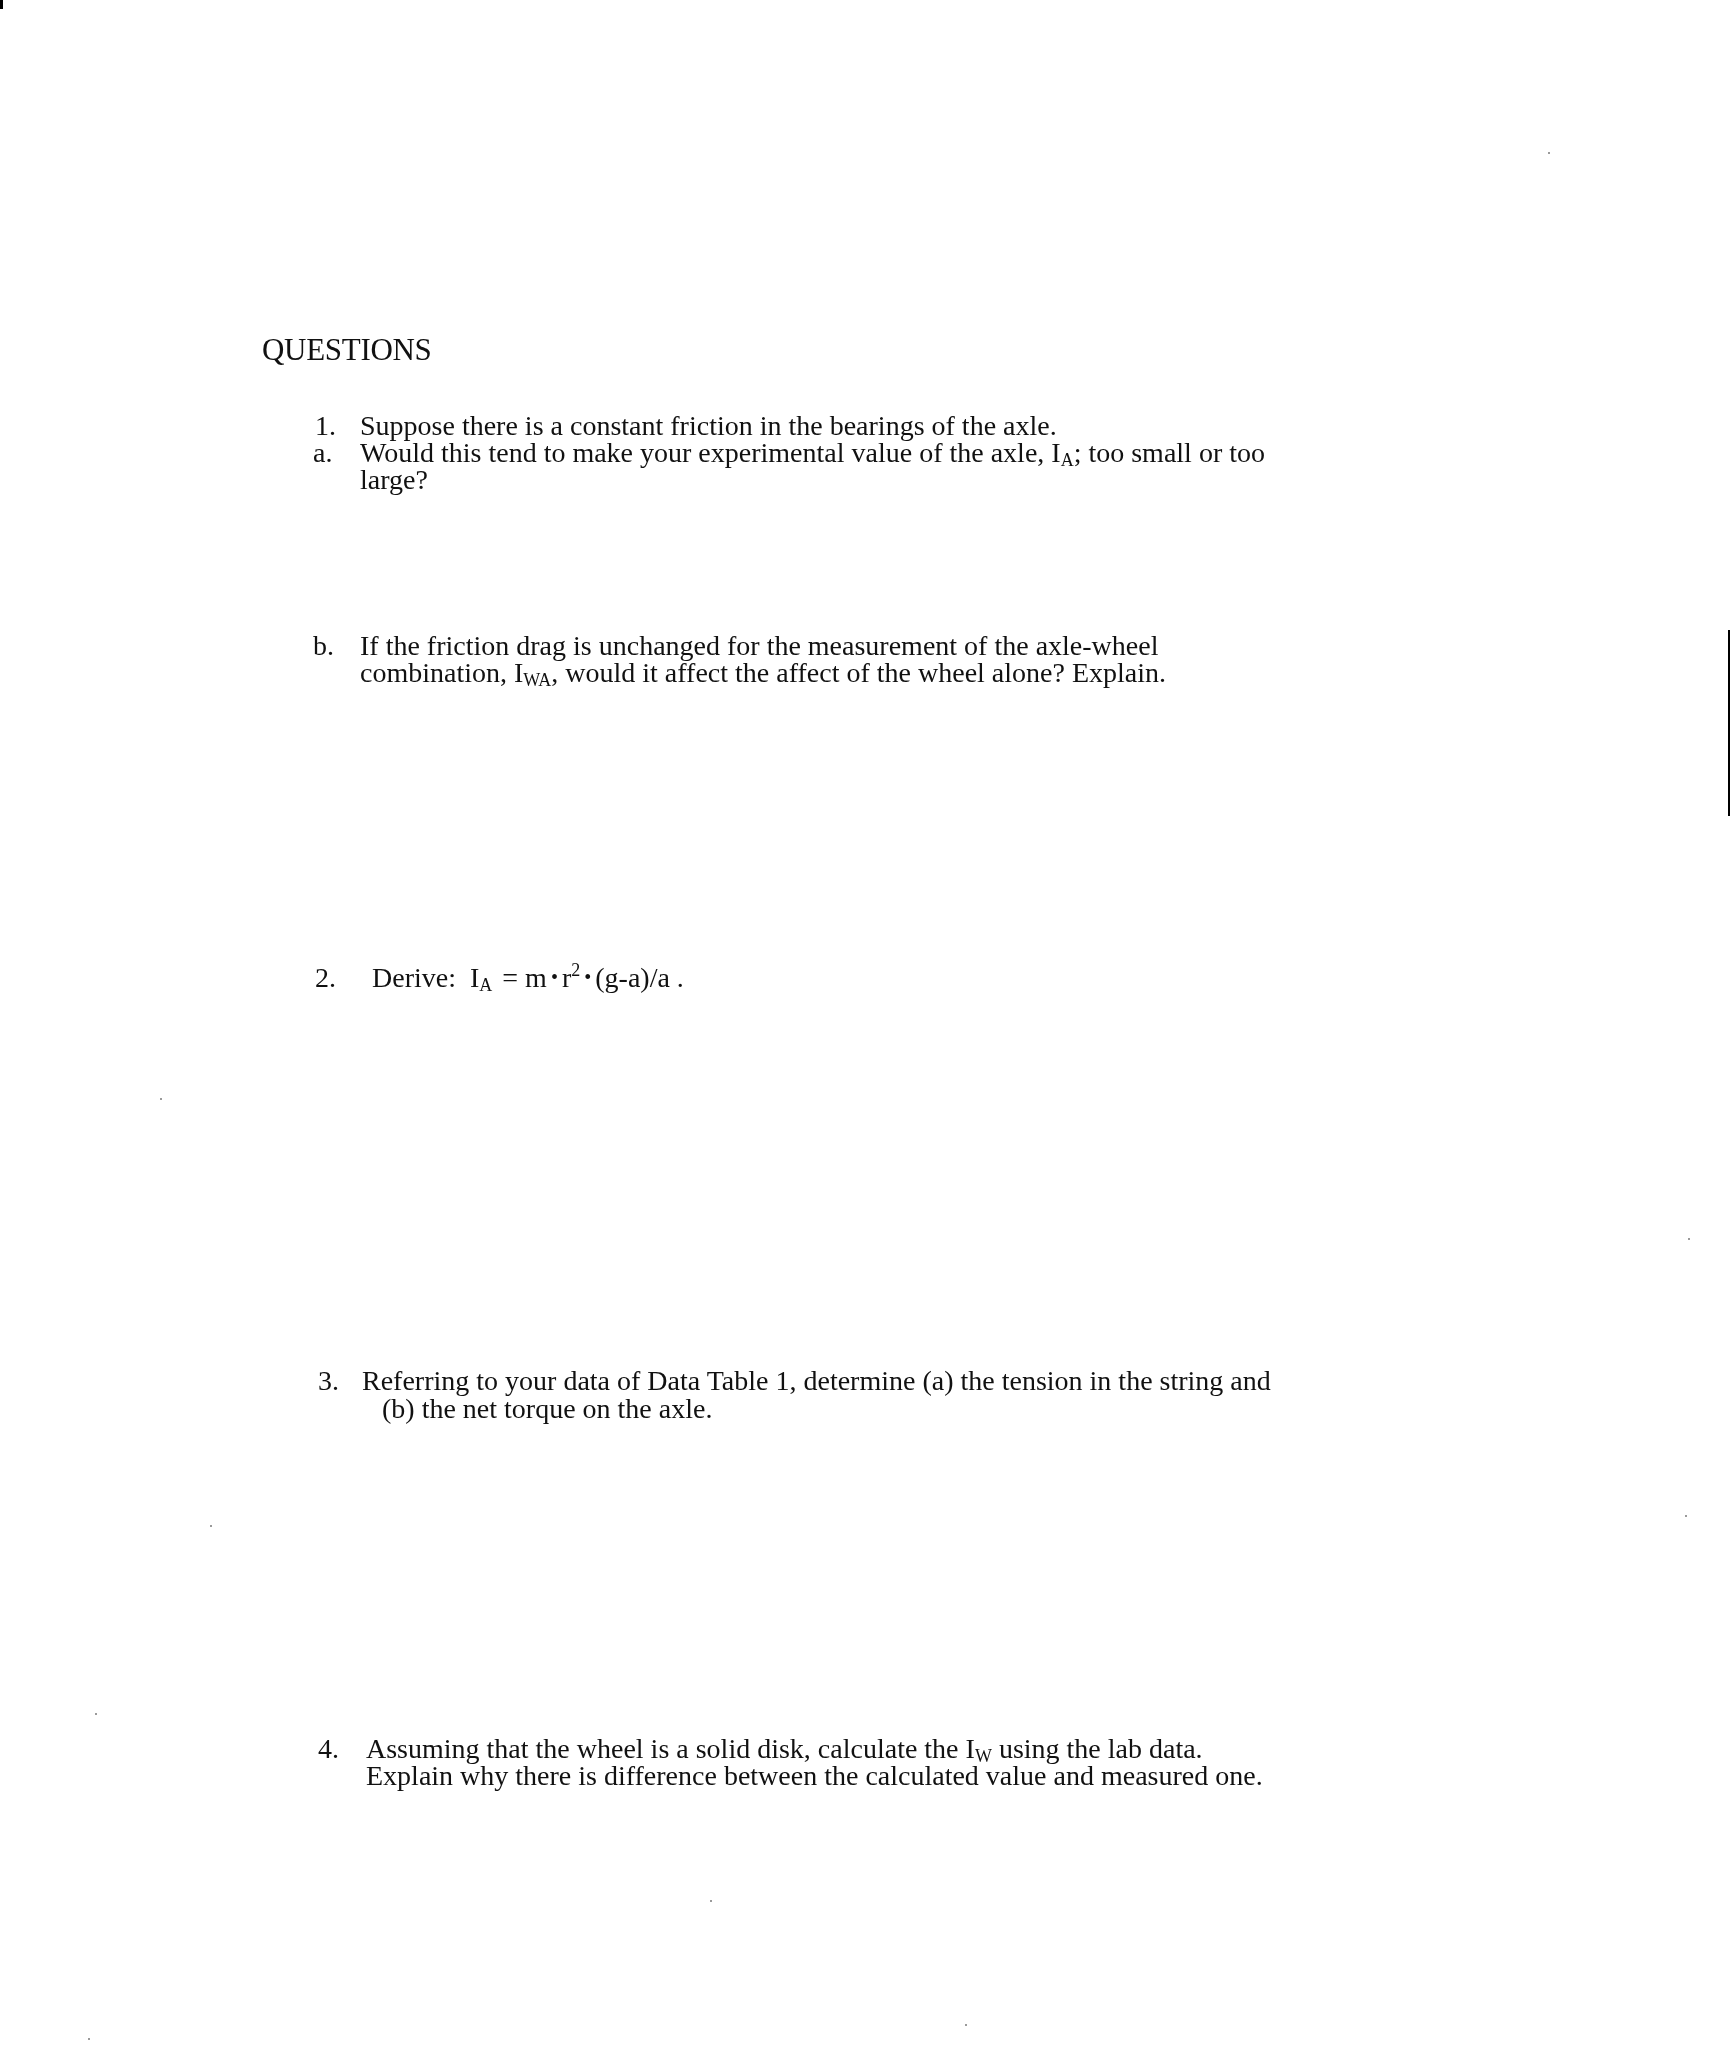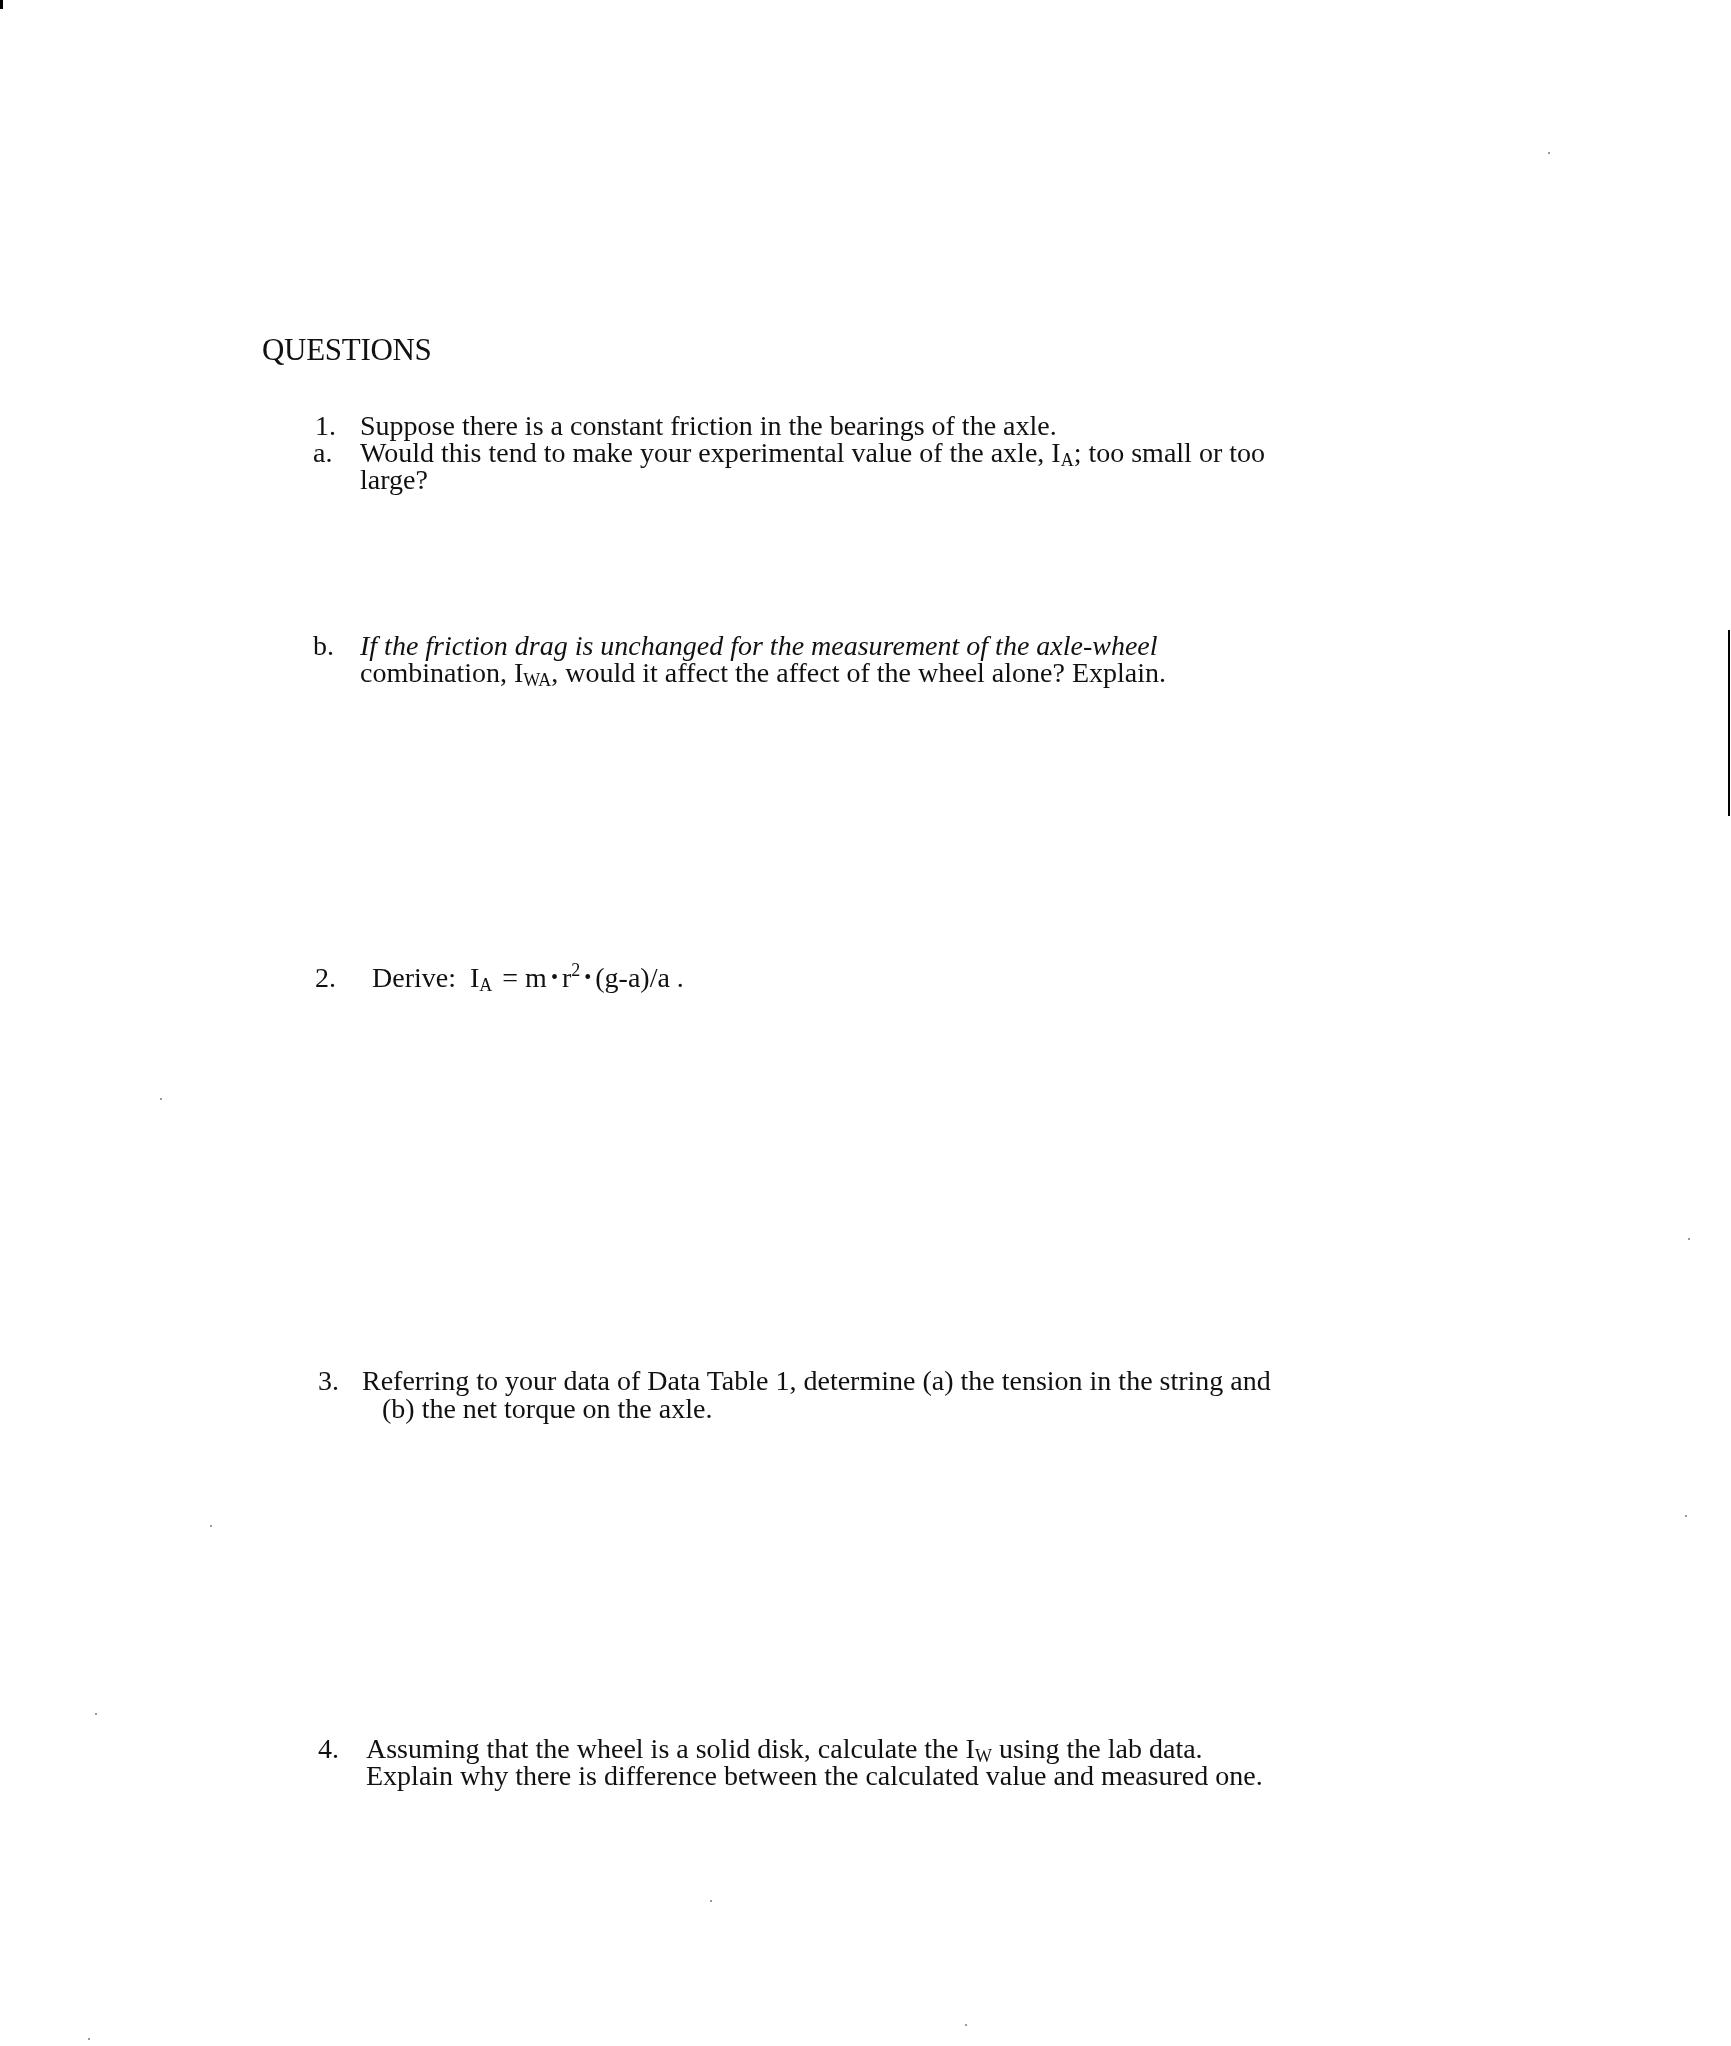--- a/index.html
+++ b/index.html
@@ -103,21 +103,21 @@
   </div>
 
   <div class="q-line" style="left:0;top:0;">
     <span class="q-num" style="left:313px;top:439px;">a.</span>
     <span class="q-text" style="left:360px;top:439px;"><span>Would this tend to make your experimental value of the axle, I</span><sub>A</sub><span>; too small or too</span></span>
     <span class="q-text" style="left:360px;top:466px;">large?</span>
   </div>
 
   <div class="q-line" style="left:0;top:0;">
     <span class="q-num" style="left:313px;top:632px;">b.</span>
-    <span class="q-text" style="left:360px;top:632px;font-style:italic;">If the friction drag is unchanged for the measurement of the axle-wheel</span>
+    <span class="q-text" style="left:360px;top:632px;">If the friction drag is unchanged for the measurement of the axle-wheel</span>
     <span class="q-text" style="left:360px;top:659px;"><span>combination, I</span><sub>WA</sub><span>, would it affect the affect of the wheel alone? Explain.</span></span>
   </div>
 
   <div class="q-line" style="left:0;top:0;">
     <span class="q-num" style="left:315px;top:964px;">2.</span>
     <span class="q-text" style="left:372px;top:964px;"><span>Derive:</span>&nbsp;&nbsp;<span>I</span><sub>A</sub><span class="formula-eq">=</span> <span>m</span><span class="bullet">•</span><span>r</span><sup>2</sup><span class="bullet">•</span><span>(g-a)/a .</span></span>
   </div>
 
   <div class="q-line" style="left:0;top:0;">
     <span class="q-num" style="left:318px;top:1367px;">3.</span>

